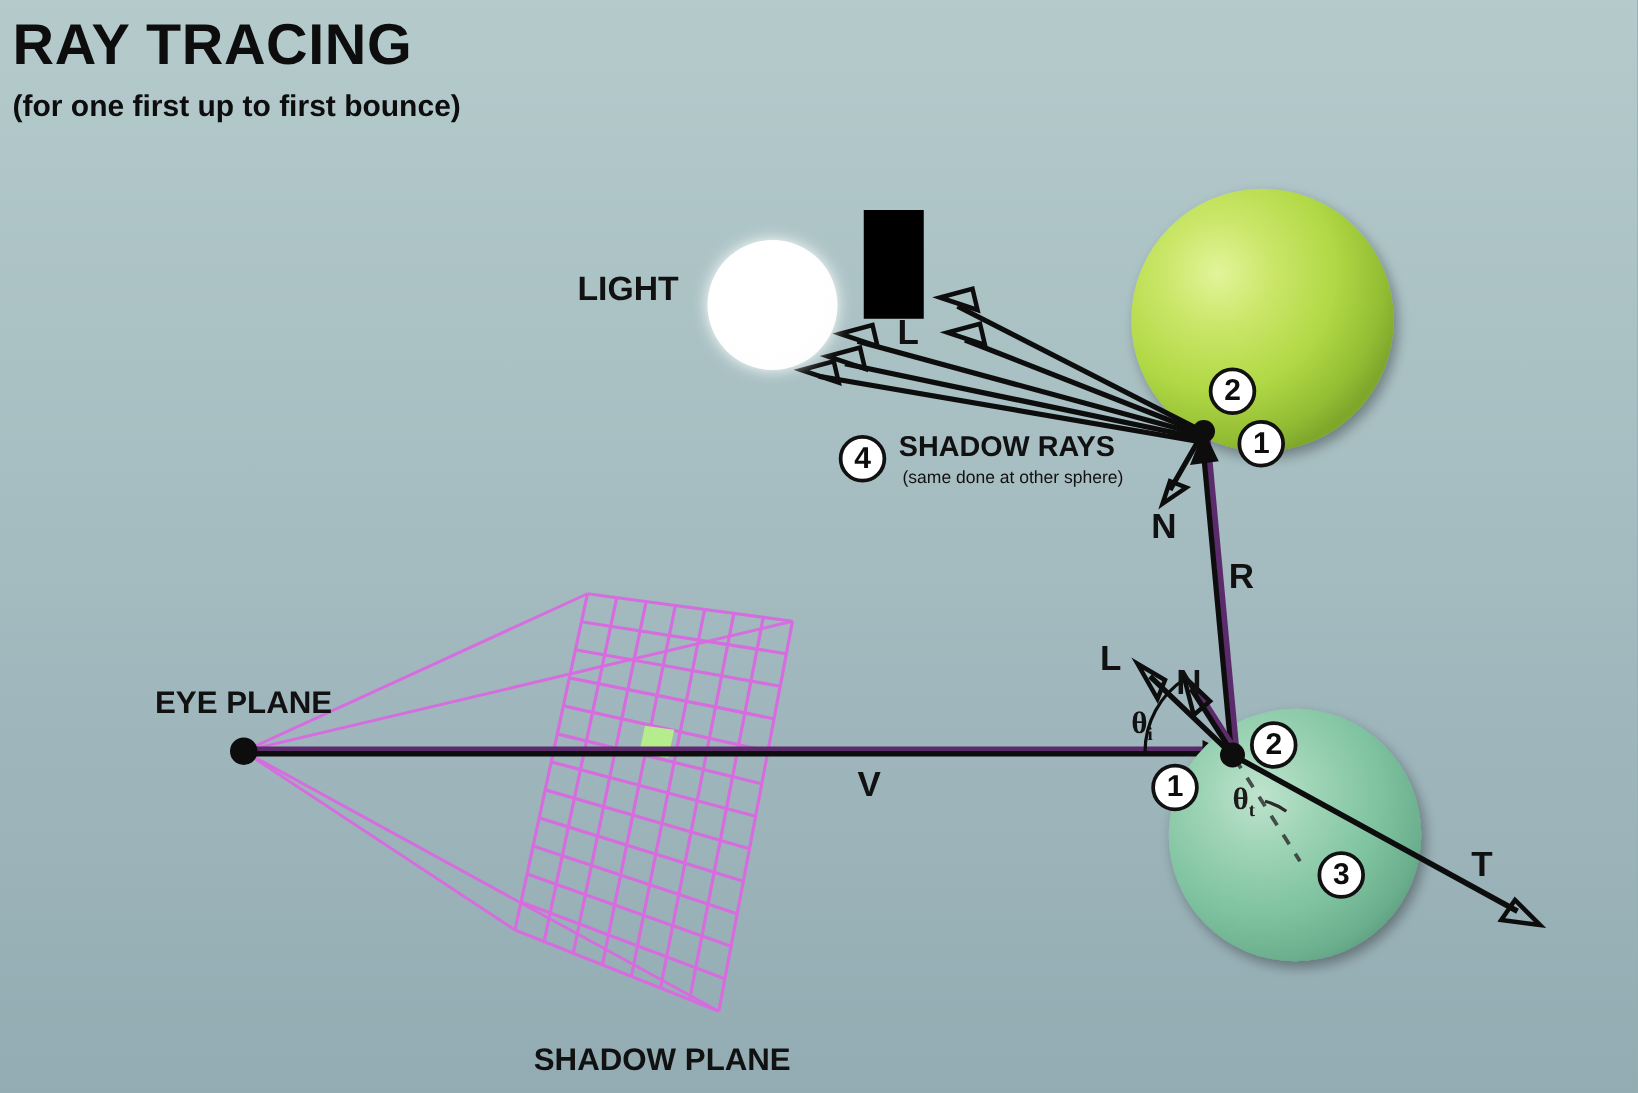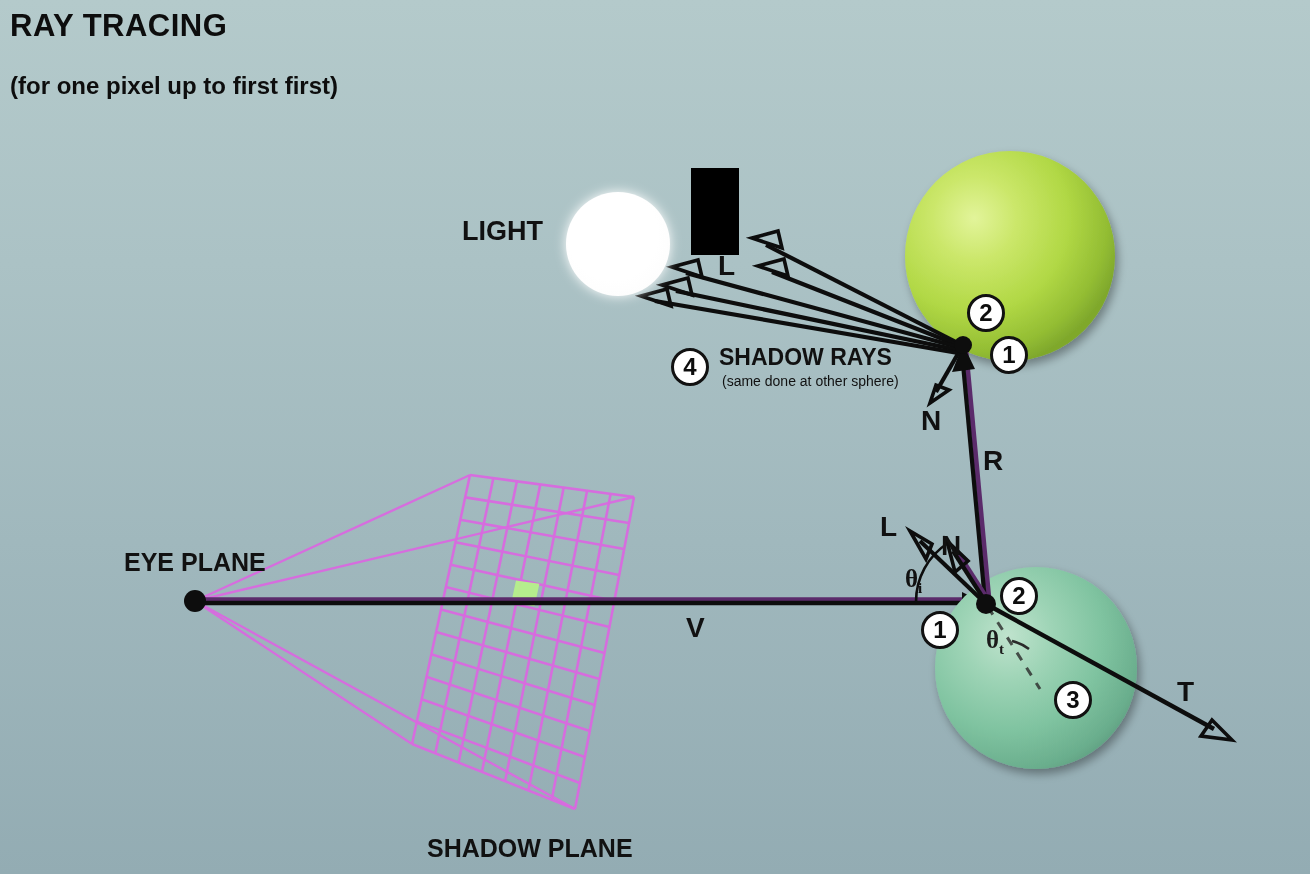--- a/index.html
+++ b/index.html
@@ -19,21 +19,21 @@
   #diagram-svg {
     position: absolute;
     left: 0; top: 0;
     width: 1310px;
     height: 874px;
   }
   .txt { position: absolute; font-family: "Liberation Sans", sans-serif; }
 
   #title-main {
     left: 10px; top: 8px;
-    font-size: 31px;
+    font-size: 46px;
     font-weight: bold;
     letter-spacing: 0.5px;
     color: #0d0d0d;
   }
   #title-sub {
     left: 10px; top: 72px;
     font-size: 24px;
     font-weight: bold;
     color: #0d0d0d;
   }
@@ -242,21 +242,21 @@
       <line x1="986" y1="604" x2="1214" y2="729" stroke="#0d0d0d" stroke-width="4.4"></line>
       <polygon points="1232,740 1201,736 1212,720" fill="none" stroke="#0d0d0d" stroke-width="3.6" stroke-linejoin="miter"></polygon>
     </g>
 
     <circle cx="963" cy="345" r="9" fill="#0d0d0d"></circle>
     <circle cx="986" cy="604" r="10" fill="#0d0d0d"></circle>
     <circle cx="195" cy="601" r="11" fill="#0d0d0d"></circle>
   </svg>
 
   <div class="txt" id="title-main">RAY TRACING</div>
-  <div class="txt" id="title-sub">(for one pixel up to first first)</div>
+  <div class="txt" id="title-sub">(for one first up to first bounce)</div>
 
   <div class="txt" id="label-light">LIGHT</div>
   <div class="txt" id="label-eye">EYE PLANE</div>
   <div class="txt" id="label-viewplane">SHADOW PLANE</div>
   <div class="txt" id="label-shadowrays">SHADOW RAYS</div>
   <div class="txt" id="label-shadowrays-note">(same done at other sphere)</div>
 
   <div class="txt vec-label" id="vl-L-shadow">L</div>
   <div class="txt vec-label" id="vl-N-upper">N</div>
   <div class="txt vec-label" id="vl-R">R</div>

